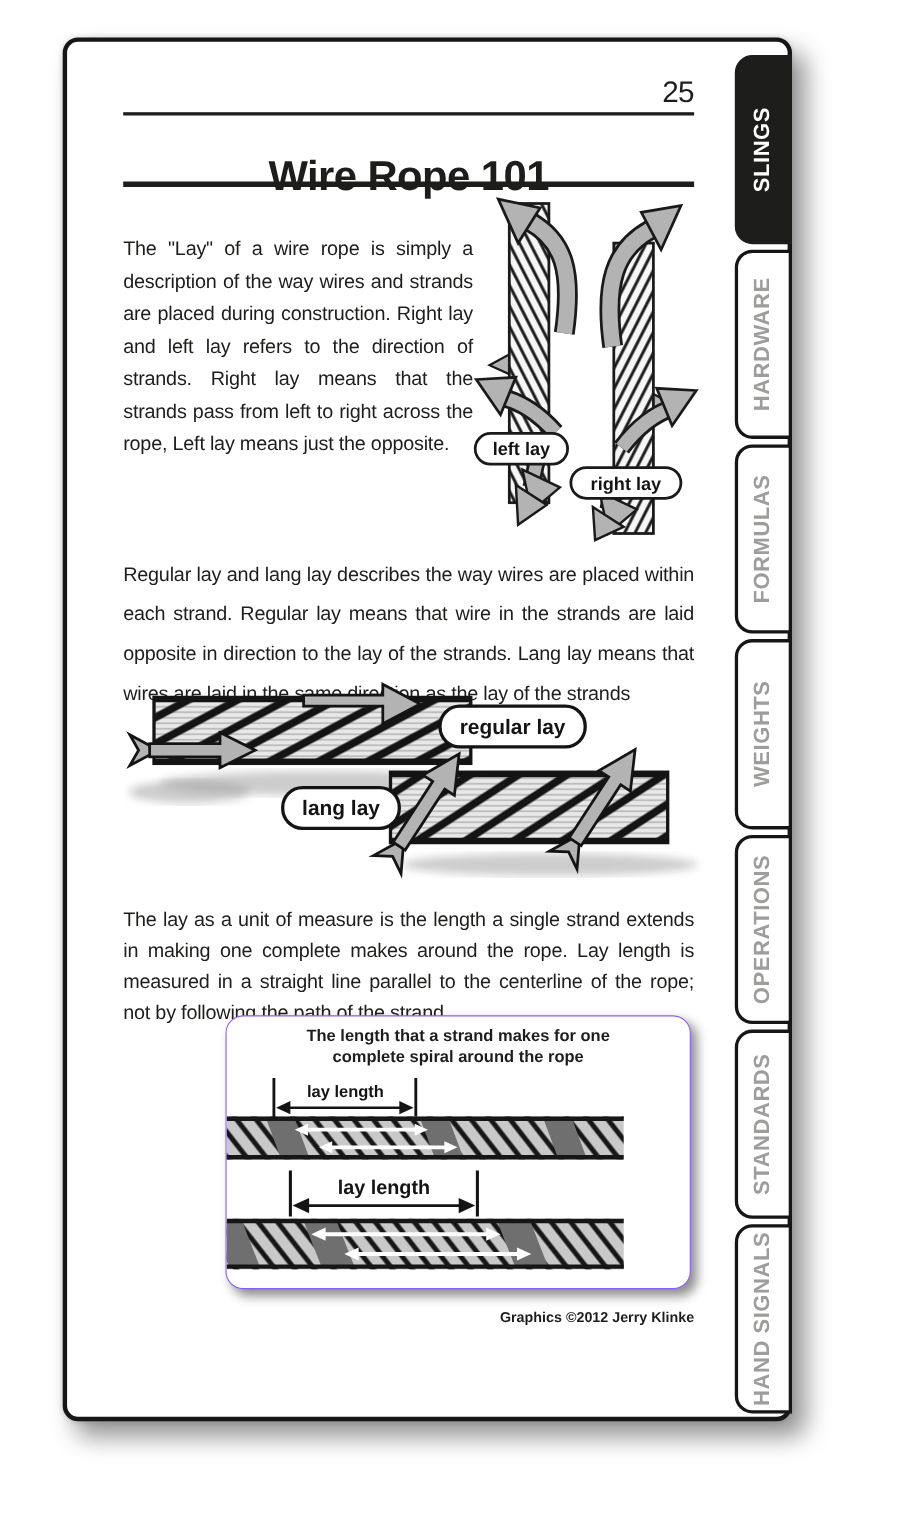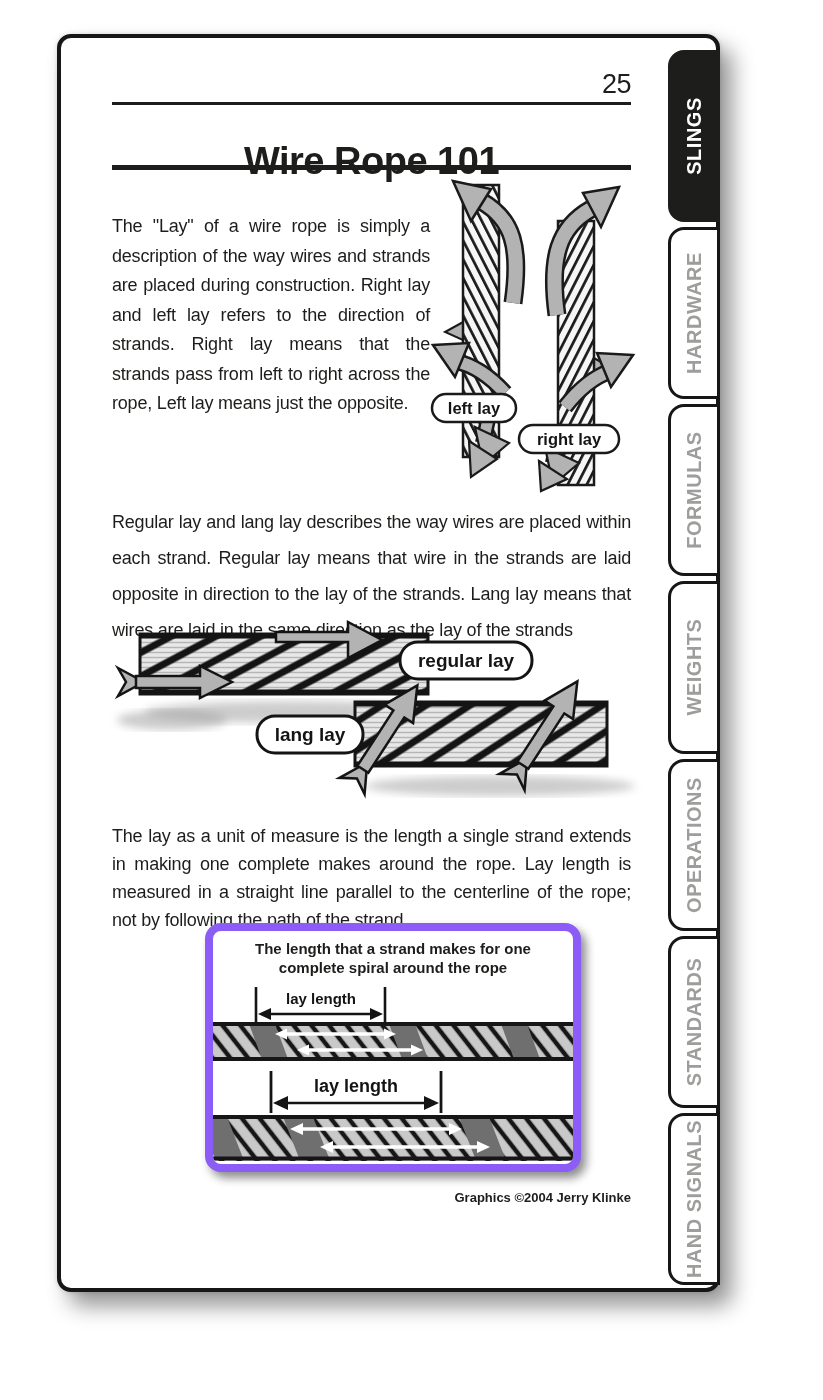--- a/index.html
+++ b/index.html
@@ -24,22 +24,22 @@
   .para{position:absolute;left:51px;text-align:justify;font-size:18px;line-height:29.5px;
         letter-spacing:-.2px;}
   .para-1{top:156px;width:318px;}
   .para-2{top:448px;width:519px;line-height:36px;}
   .para-3{top:766px;width:519px;line-height:28px;}
 
   .fig1{position:absolute;left:364px;top:137px;width:220px;height:318px;}
   .fig2{position:absolute;left:49px;top:572px;width:540px;height:195px;}
 
   
-  .laybox{position:absolute;left:144px;top:885px;width:376px;height:249px;
-        background:#fff;border:8px solid #8b5cf6;border-radius:16px;
+  .laybox{position:absolute;left:144px;top:885px;width:423px;height:249px;
+        background:#fff;border:1px solid #8b5cf6;border-radius:16px;
         box-shadow:5px 6px 10px rgba(0,0,0,.45);box-sizing:border-box;overflow:hidden;}
   .laybox-caption{margin:8px auto 0;width:320px;text-align:center;
         font-size:15px;line-height:19px;font-weight:bold;}
   .laybox svg{position:absolute;left:0;top:48px;}
 
   .credit{position:absolute;left:300px;top:1152px;width:270px;text-align:right;
         font-size:13px;font-weight:bold;}
 
   
   .tabs{position:absolute;right:-4px;top:12px;height:1235px;width:52px;
@@ -242,21 +242,21 @@
             <polygon points="77,150 90,144 90,156" fill="#ffffff"></polygon>
             <polygon points="249,150 236,144 236,156" fill="#ffffff"></polygon>
             <line x1="117" y1="168" x2="267" y2="168" stroke="#ffffff" stroke-width="3.6"></line>
             <polygon points="107,168 120,162 120,174" fill="#ffffff"></polygon>
             <polygon points="277,168 264,162 264,174" fill="#ffffff"></polygon>
           </g>
         </g>
       </svg>
     </div>
 
-    <div class="credit">Graphics ©2004 Jerry Klinke</div>
+    <div class="credit">Graphics ©2012 Jerry Klinke</div>
 
     <nav class="tabs">
       <div class="tab active">
           <span>SLINGS</span>
         </div>
       <div class="tab">
           <span>HARDWARE</span>
         </div>
       <div class="tab">
           <span>FORMULAS</span>

